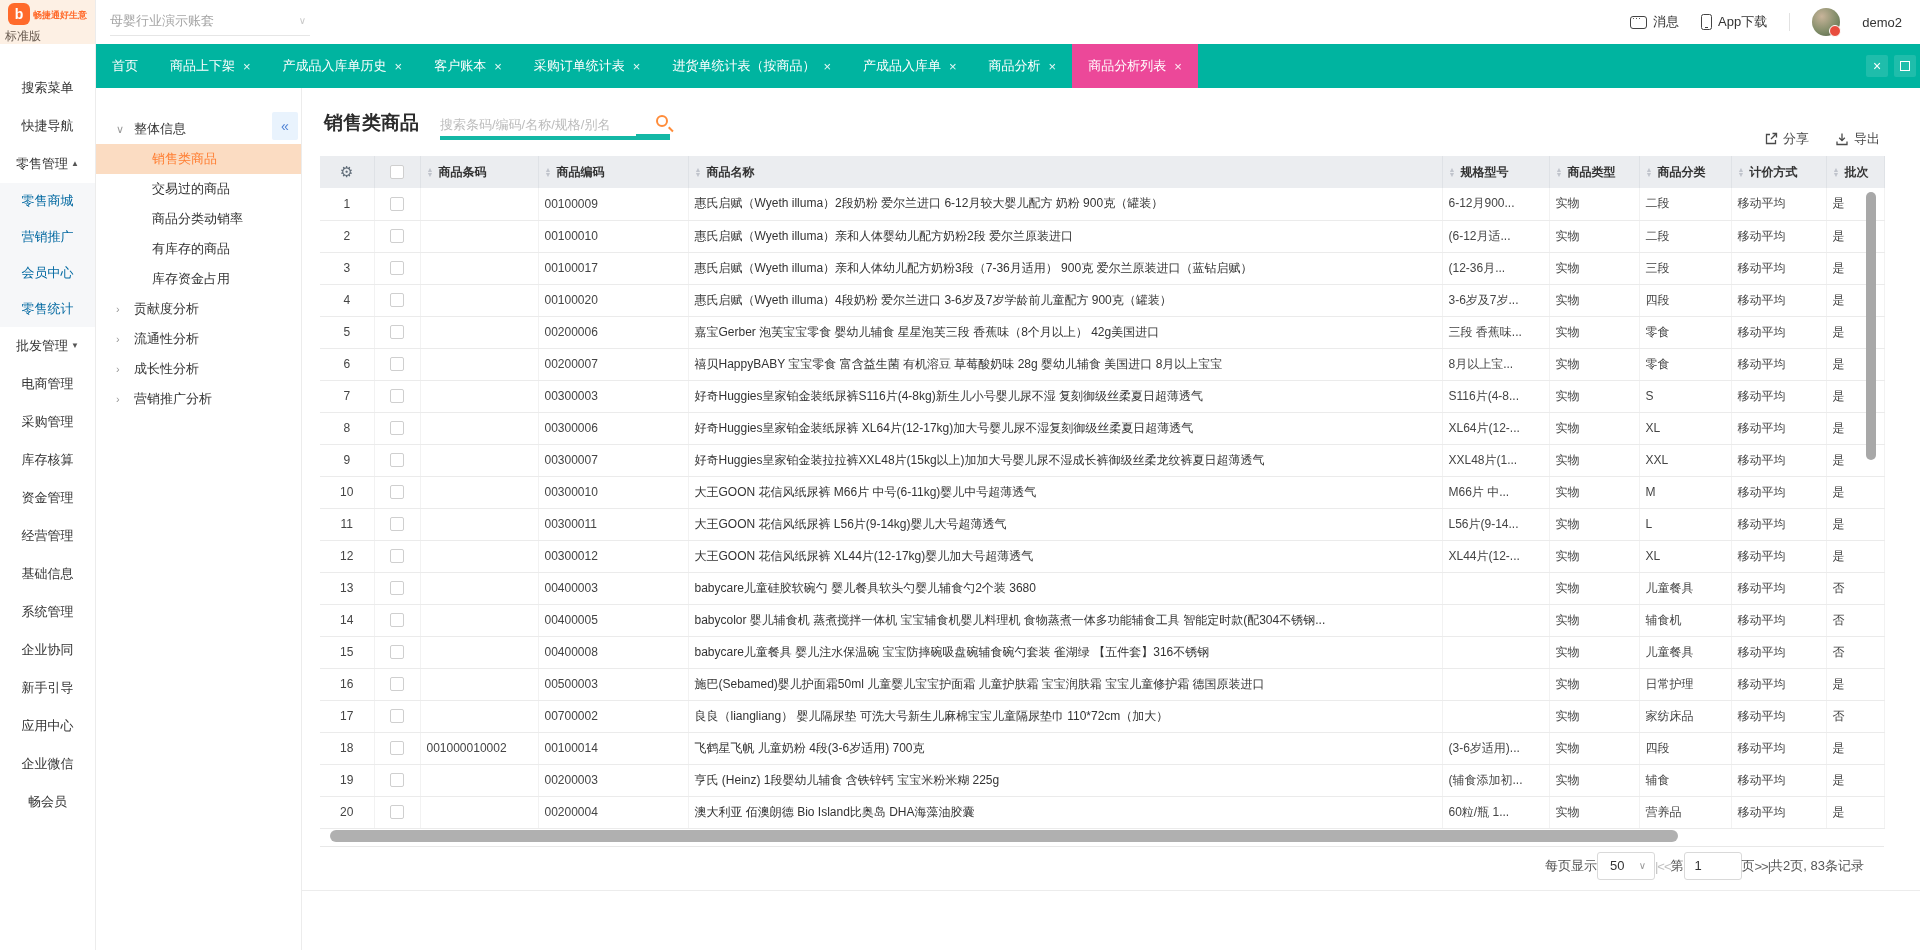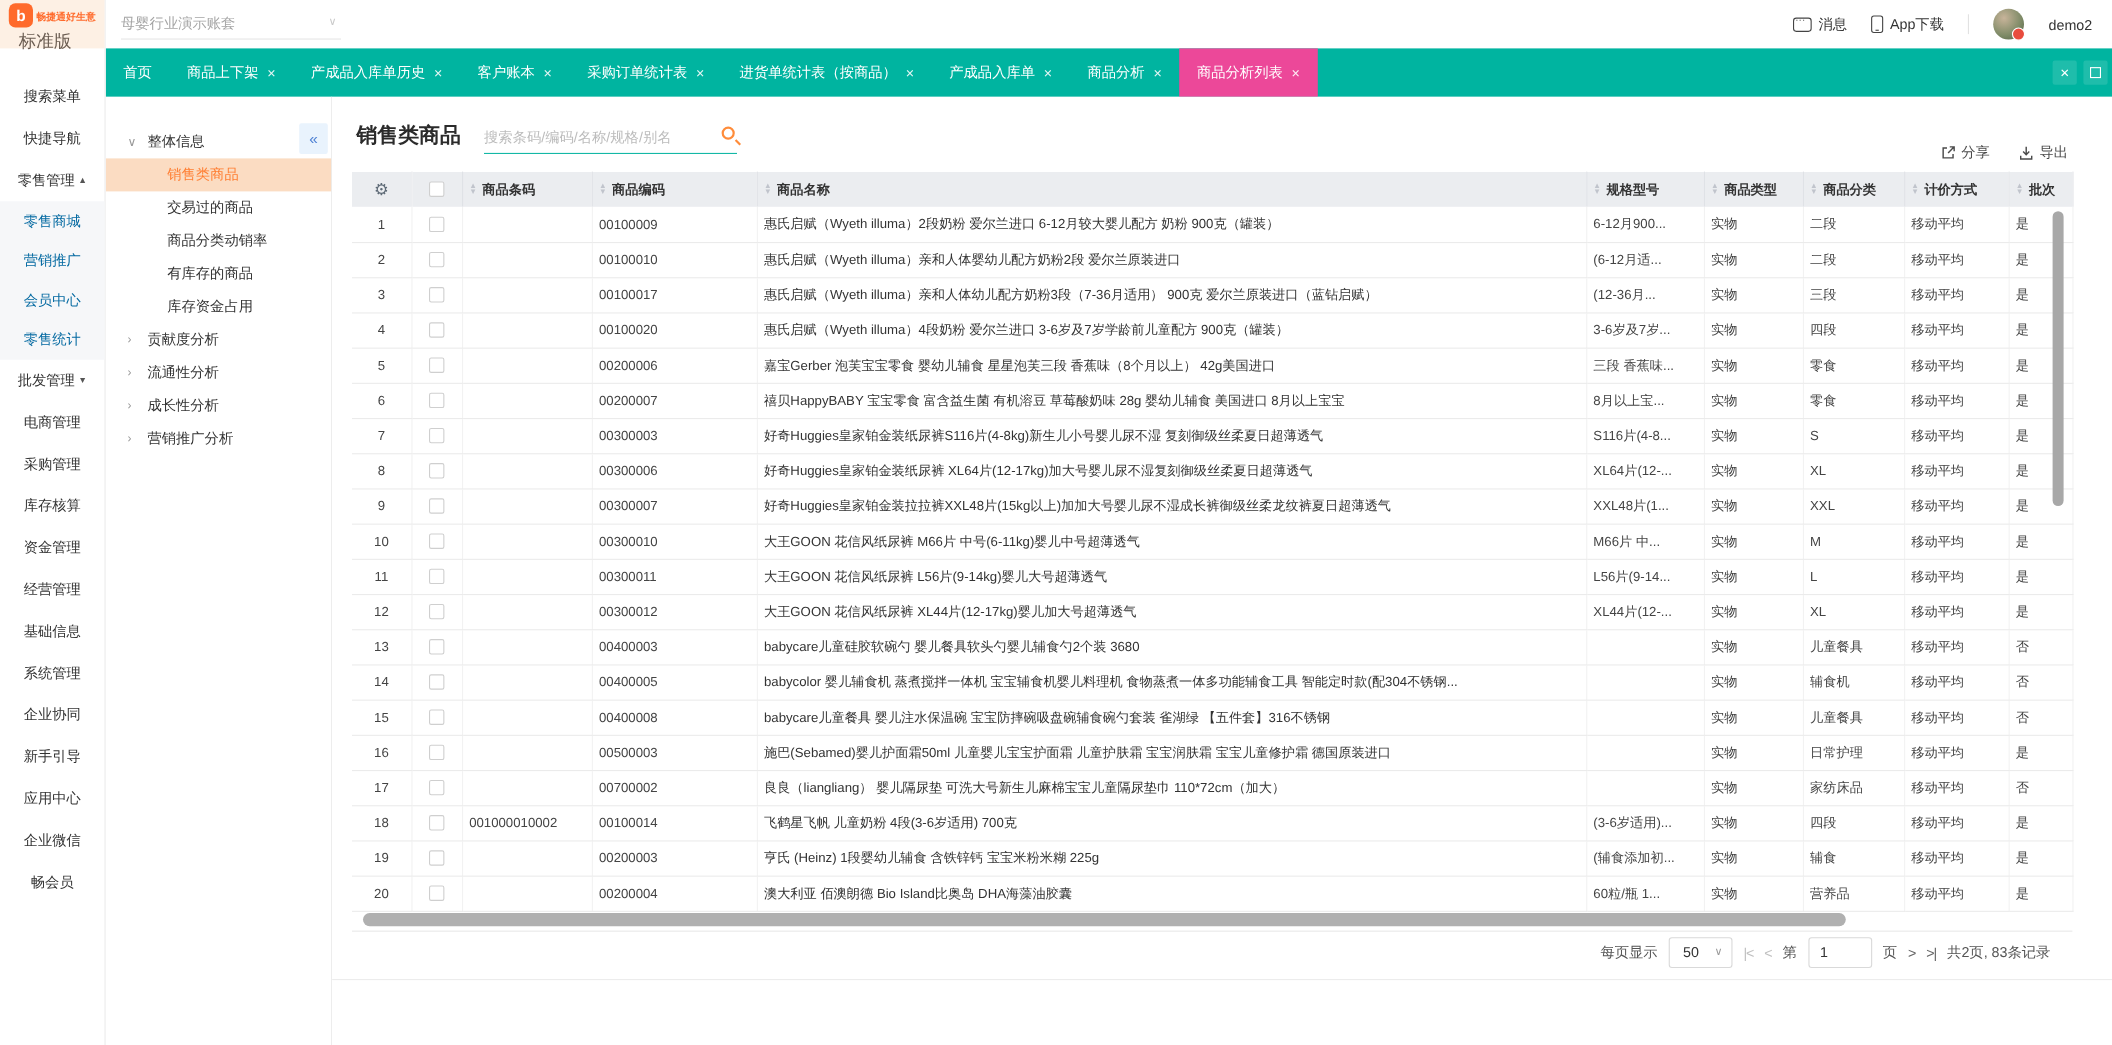--- a/index.html
+++ b/index.html
@@ -6,21 +6,21 @@
   html,body { width:1920px; height:950px; overflow:hidden; background:#fff;
     font-family:"Liberation Sans","DejaVu Sans",sans-serif; }
 
   
   .leftbar { position:absolute; left:0; top:0; bottom:0; width:96px; background:#fff;
     border-right:1px solid #ececec; z-index:5; }
   .logo-area { position:relative; height:44px; background:#fdf0e4; }
   .logo-badge { position:absolute; left:8px; top:3px; width:22px; height:22px; border-radius:6px;
     background:#ff6a2b; color:#fff; font-weight:bold; font-size:14px; text-align:center; line-height:22px; }
   .brand-name { position:absolute; left:33px; top:9px; font-size:9px; font-weight:bold; color:#ff6a2b; white-space:nowrap; }
-  .brand-edition { position:absolute; left:17px; top:28px; font-size:16px; color:#6b5d52; }
+  .brand-edition { position:absolute; left:5px; top:28px; font-size:12px; color:#6b5d52; }
   .side-nav { padding-top:12px;margin-top:13px; }
   .side-item { height:38px; line-height:38px; text-align:center; font-size:13px; color:#333; cursor:pointer; position:relative; }
   .side-arrow { font-size:8px; color:#555; margin-left:3px; vertical-align:2px; }
   .side-sub { background:#f6f7f9; }
   .side-sub-item { height:36px; line-height:36px; text-align:center; font-size:13px; color:#0369a1; cursor:pointer; }
 
   
   .topbar { position:absolute; left:96px; right:0; top:0; height:44px; background:#fff; }
   .account-select { position:absolute; left:14px; top:8px; width:200px; height:28px; border-bottom:1px solid #e6e6e6;
     color:#a5a5a5; font-size:13px; line-height:26px; cursor:pointer; }
@@ -55,21 +55,21 @@
   .tree-caret { color:#999; font-size:11px; margin-right:8px; width:10px; }
   .tree-item { height:30px; line-height:30px; padding-left:56px; font-size:13px; color:#333; cursor:pointer; }
   .tree-item.active { background:#fbdcc2; color:#ff7e32; }
   .tree-collapse { position:absolute; right:4px; top:24px; width:26px; height:28px; background:#e9f3fd;
     color:#4f82d4; font-size:14px; text-align:center; line-height:28px; border-radius:2px; cursor:pointer; }
 
   
   .main { position:absolute; left:302px; right:0; top:88px; bottom:0; background:#fff; }
   .toolbar { position:relative; height:68px; }
   .page-title { position:absolute; left:22px; top:22px; font-size:19px; font-weight:bold; color:#2b2b2b; }
-  .searchbox { position:absolute; left:138px; top:24px; width:230px; border-bottom:1px solid #14b8a6; height:28px; }
+  .searchbox { position:absolute; left:138px; top:24px; width:230px; border-bottom:6px solid #14b8a6; height:28px; }
   .searchbox input { border:none; outline:none; width:196px; font-size:13px; color:#333; height:24px;
     font-family:"Liberation Sans","DejaVu Sans",sans-serif; }
   .searchbox input::placeholder { color:#bcbcbc; }
   .search-icon { position:absolute; right:2px; top:3px; width:12px; height:12px; border:2px solid #ff8c3a;
     border-radius:50%; cursor:pointer; }
   .search-icon::after { content:""; position:absolute; left:10px; top:11px; width:2px; height:6px;
     background:#ff8c3a; transform:rotate(-45deg); transform-origin:top left; }
   .toolbar-right { position:absolute; right:40px; top:42px; display:flex; gap:26px; }
   .tool-btn { display:flex; align-items:center; gap:5px; font-size:13px; color:#4a4a4a; cursor:pointer; }
   .tool-btn svg { display:block; }
@@ -90,21 +90,21 @@
     background:#fff; vertical-align:middle; cursor:pointer; }
 
   
   .vscroll { position:absolute; left:1866px; top:192px; width:10px; height:268px; background:#a8a8a8;
     border-radius:5px; cursor:pointer; z-index:3; }
   .hscroll { position:absolute; left:330px; top:830px; width:1348px; height:12px; background:#b0b0b0;
     border-radius:6px; cursor:pointer; z-index:3; }
   .table-bottom-line { position:absolute; left:320px; right:36px; top:846px; height:1px; background:#e8e8e8; }
 
   
-  .pagination { position:absolute; right:56px; top:852px; display:flex; align-items:center; gap:10px;
+  .pagination { position:absolute; right:56px; top:852px; display:flex; align-items:center; 
     font-size:13px; color:#555; }
   .pgsel { width:58px; height:28px; border:1px solid #d9d9d9; border-radius:3px; position:relative;
     line-height:26px; padding-left:12px; color:#333; cursor:pointer; }
   .pgsel .caret { position:absolute; right:8px; top:0; color:#999; font-size:10px; }
   .pg-ico { color:#c0c0c0; font-size:13px; cursor:pointer; letter-spacing:-1px; }
   .pg-ico.dark { color:#666; }
   .pg-input { width:58px; height:28px; border:1px solid #d9d9d9; border-radius:3px; padding-left:10px;
     font-size:13px; color:#333; line-height:26px; cursor:text; }
   .bottom-line { position:absolute; left:0; right:0; top:890px; height:1px; background:#ececec; }
 </style>

